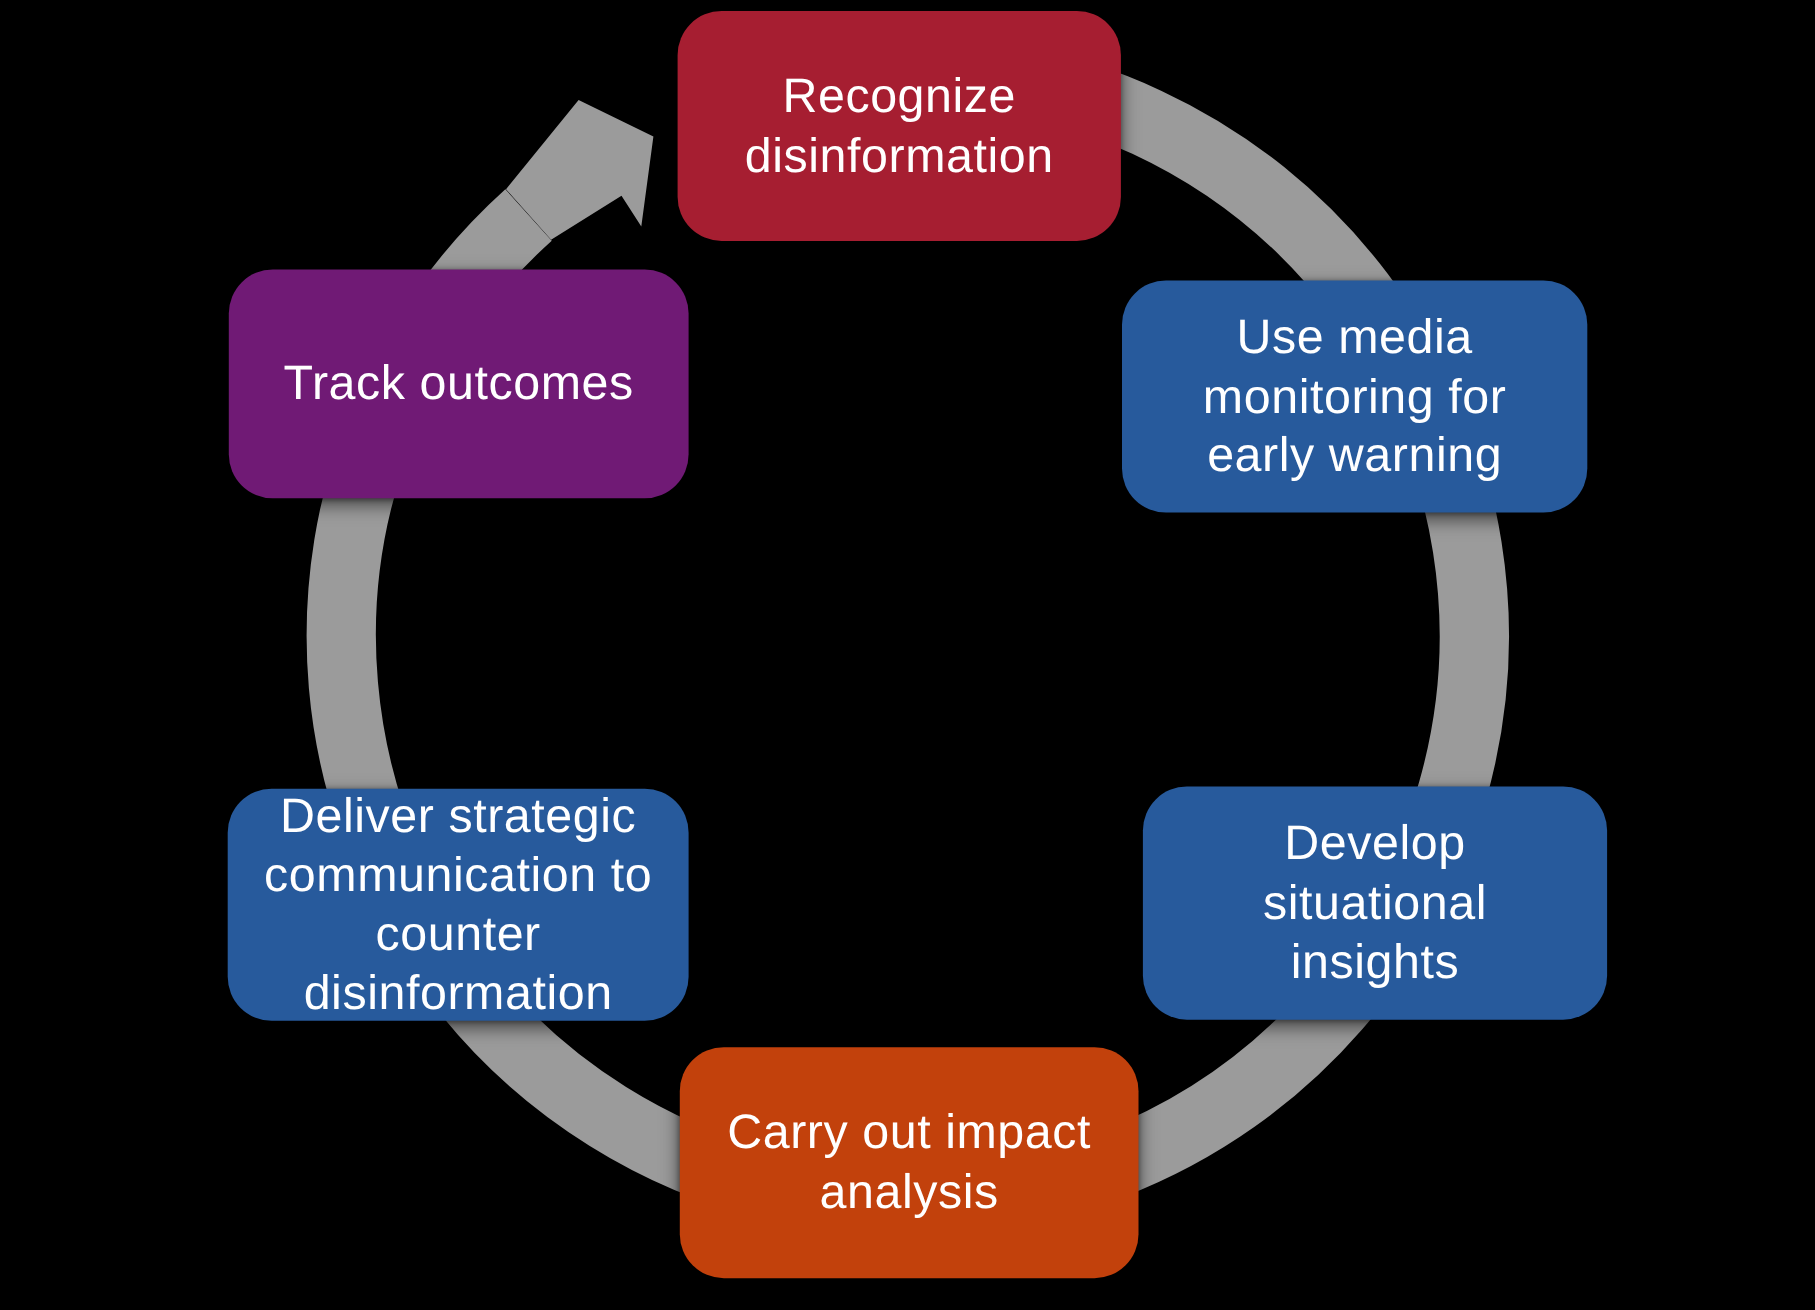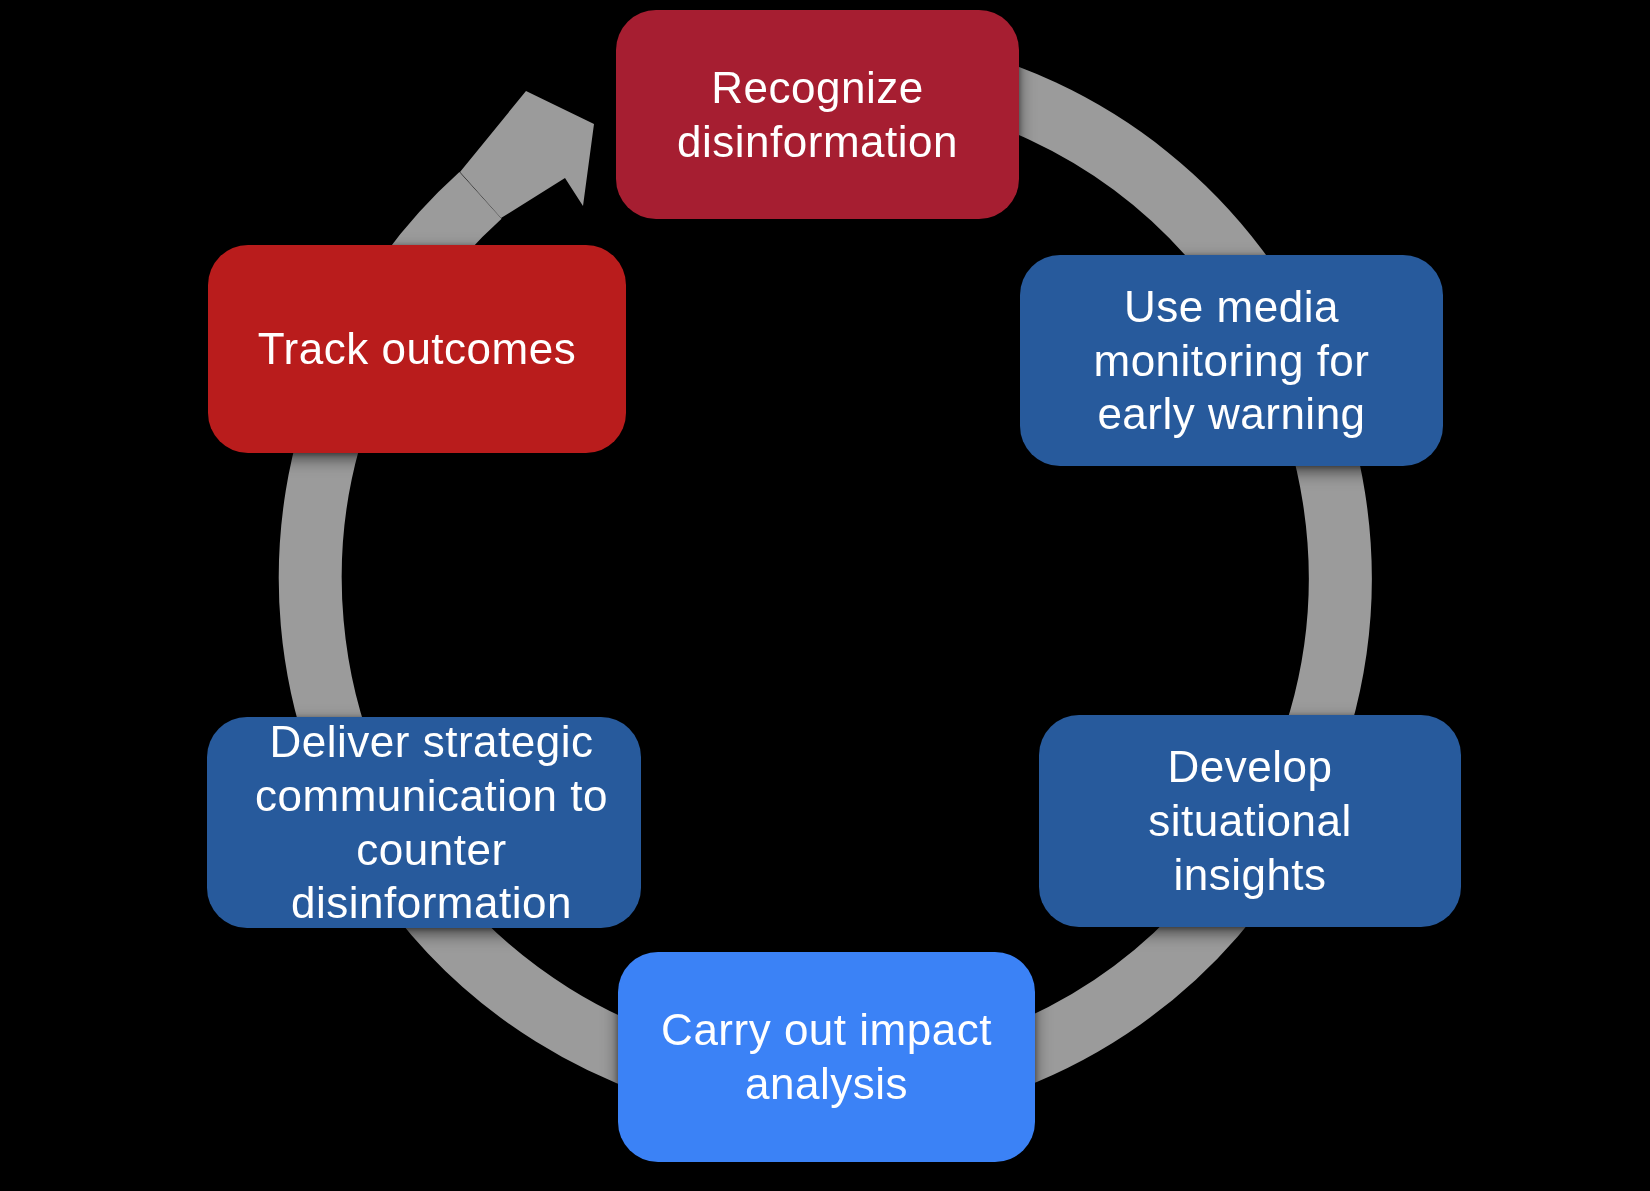--- a/index.html
+++ b/index.html
@@ -69,29 +69,29 @@
 monitoring for
 early warning</span>
   </div>
 
   <div class="box pos-bottom-right" style="background-color: rgb(39, 90, 156);">
     <span class="label">Develop
 situational
 insights</span>
   </div>
 
-  <div class="box pos-bottom" style="background-color: #3b82f6;">
+  <div class="box pos-bottom" style="background-color: #c2410c;">
     <span class="label">Carry out impact
 analysis</span>
   </div>
 
-  <div class="box pos-bottom-left" style="background-color: rgb(39, 90, 156); padding-left: 15px;">
+  <div class="box pos-bottom-left" style="background-color: rgb(39, 90, 156);">
     <span class="label">Deliver strategic
 communication to
 counter
 disinformation</span>
   </div>
 
-  <div class="box pos-top-left" style="background-color: #b91c1c; text-align: right;">
+  <div class="box pos-top-left" style="background-color: #701a75; text-align: right;">
     <span class="label">Track outcomes</span>
   </div>
 
 </div>
 
 </body></html>

